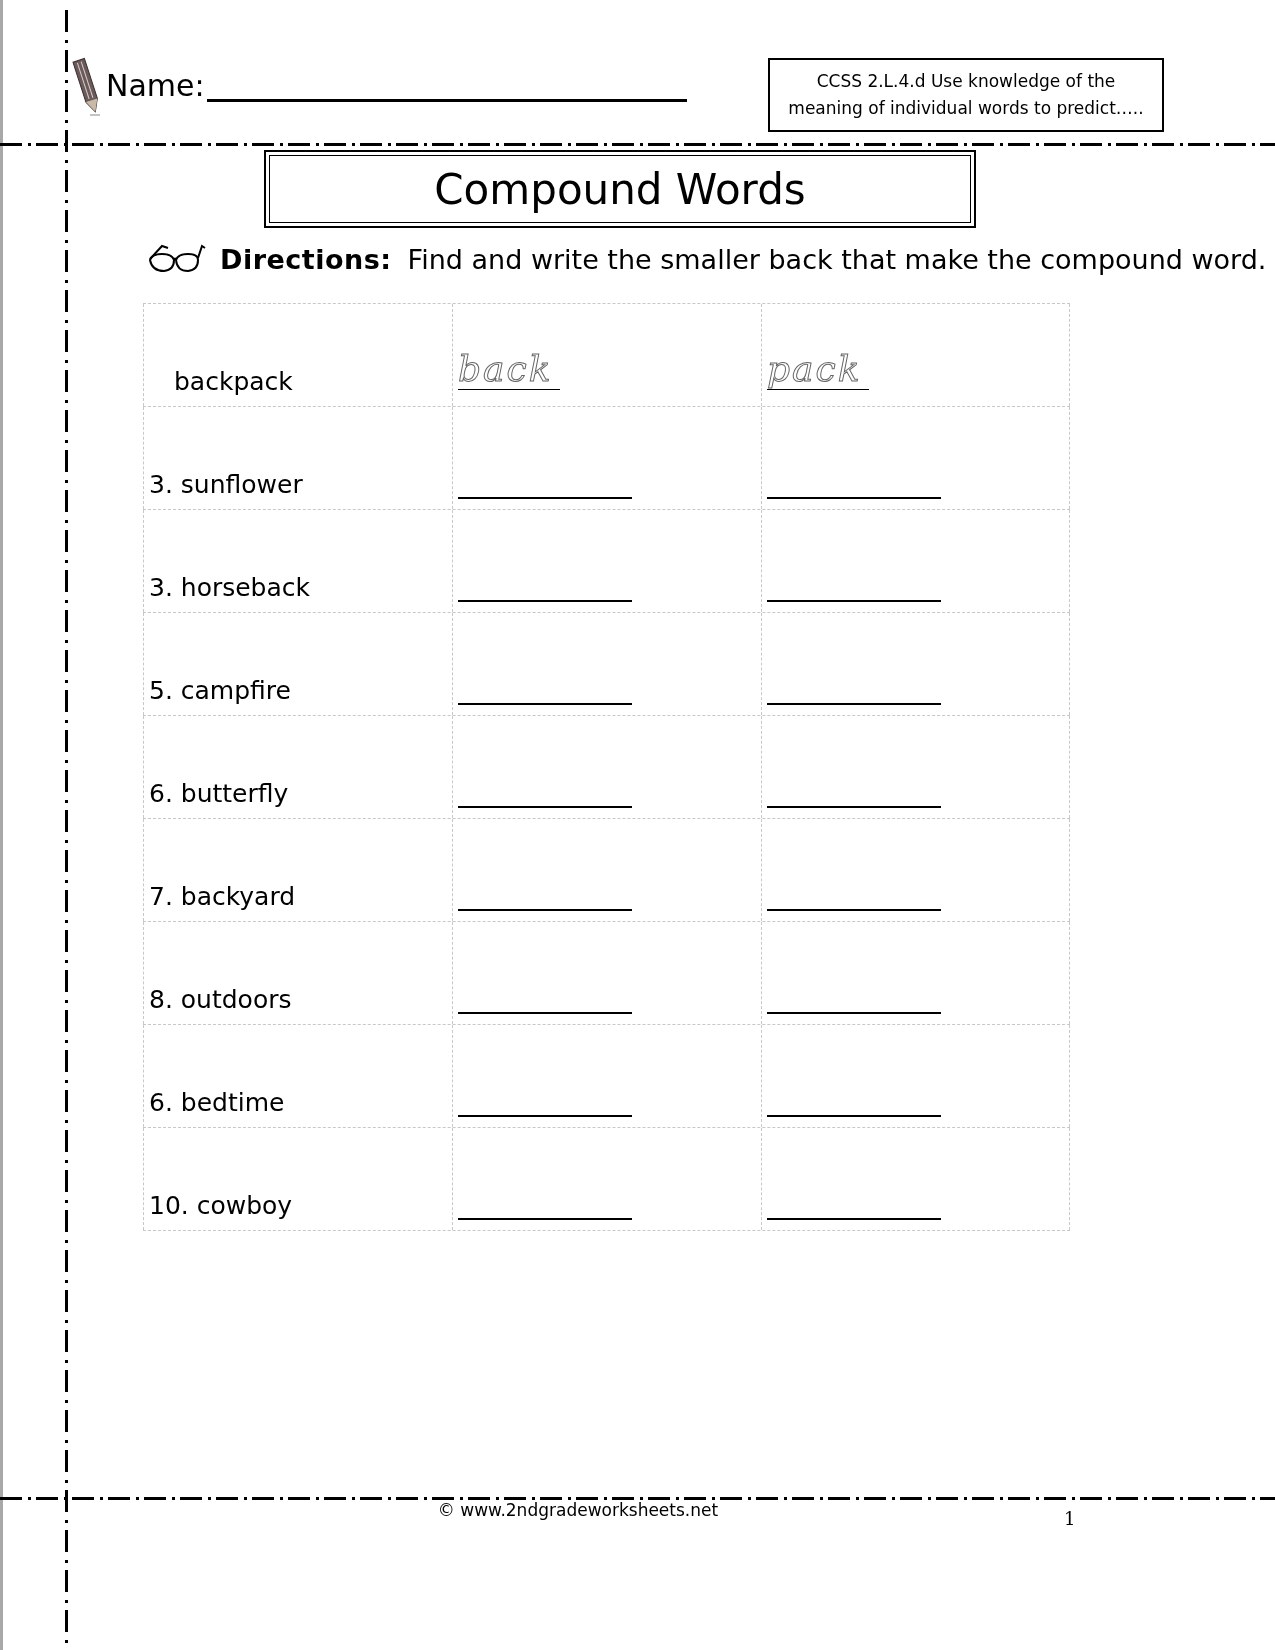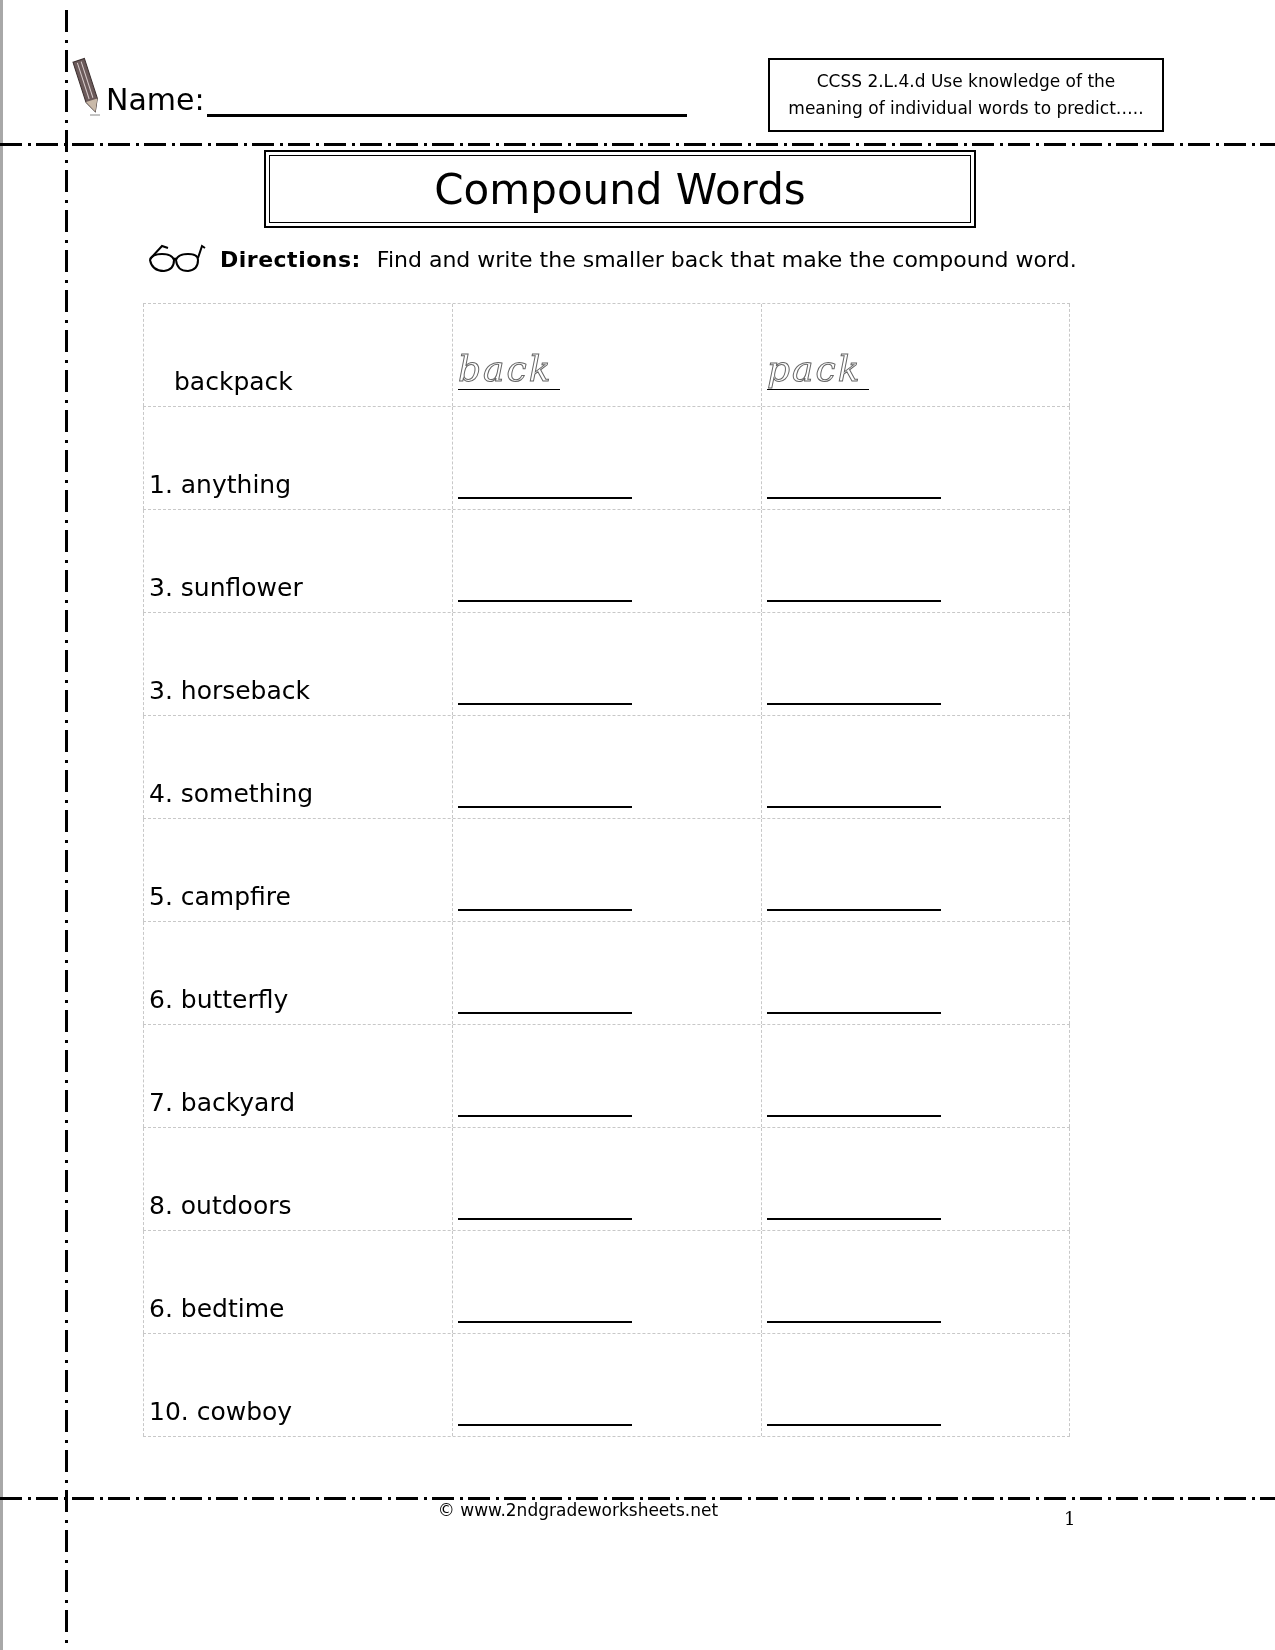--- a/index.html
+++ b/index.html
@@ -6,36 +6,36 @@
   body { width: 1275px; height: 1650px; position: relative; overflow: hidden;
          font-family: "DejaVu Sans", sans-serif; color: #000; }
   .left-edge { position: absolute; left: 0; top: 0; width: 3px; height: 1650px; background: #a8a8a8; }
   .vline { position: absolute; left: 65px; top: 10px; width: 3px; height: 1640px;
            background: repeating-linear-gradient(to bottom, #000 0 22px, transparent 22px 30px, #000 30px 33px, transparent 33px 40px); }
   .hline { position: absolute; left: 0; width: 1275px; height: 3px;
            background: repeating-linear-gradient(to right, #000 0 22px, transparent 22px 28px, #000 28px 31px, transparent 31px 36px); }
   .hline.top { top: 143px; }
   .hline.bottom { top: 1497px; }
 
-  .name-row { position: absolute; left: 72px; top: 55px; display: flex; align-items: flex-end; }
+  .name-row { position: absolute; left: 72px; top: 55px; display: flex; align-items: center; }
   .pencil { width: 30px; height: 62px; margin-right: 4px; }
   .name-label { font-size: 30px; line-height: 34px; }
   .name-line { width: 480px; border-bottom: 3px solid #000; margin-left: 2px; height: 28px; }
 
   .ccss-box { position: absolute; left: 768px; top: 58px; width: 396px; height: 74px;
               border: 2px solid #000; box-sizing: border-box; padding: 8px 8px 0 8px;
               font-size: 17px; line-height: 27px; text-align: center; }
 
   .title-box { position: absolute; left: 264px; top: 150px; width: 712px; height: 78px;
                border: 2px solid #000; box-sizing: border-box; padding: 3px; }
   .title-inner { width: 100%; height: 100%; border: 1px solid #000; box-sizing: border-box;
                  display: flex; align-items: center; justify-content: center;
                  font-size: 42px; }
 
-  .directions { position: absolute; left: 148px; top: 242px; display: flex; align-items: center; font-size: 22px; }
+  .directions { position: absolute; left: 148px; top: 242px; display: flex; align-items: center; font-size: 27px; }
   .glasses { width: 58px; height: 34px; margin-right: 14px; }
   .dir-label { font-weight: bold; margin-right: 16px; letter-spacing: 0.5px; }
 
   .table { position: absolute; left: 143px; top: 303px; width: 927px; }
   .row { display: flex; height: 102px; border-top: 1px dashed #c8c8c8; }
   .row:last-child { border-bottom: 1px dashed #c8c8c8; }
   .cell { width: 309px; box-sizing: border-box; border-left: 1px dashed #c8c8c8; position: relative; }
   .cell:last-child { border-right: 1px dashed #c8c8c8; }
   .word { position: absolute; left: 5px; bottom: 10px; font-size: 25px; }
   .example-word { left: 30px; }
@@ -100,54 +100,32 @@
       </div>
     <div class="cell">
         <span class="trace">back</span>
       </div>
     <div class="cell">
         <span class="trace">pack</span>
       </div>
   </div>
   <div class="row">
     <div class="cell">
-        <span class="word">1.  anything</span>
-      </div>
-    <div class="cell">
-        <div class="answer-line"></div>
-      </div>
-    <div class="cell">
-        <div class="answer-line"></div>
-      </div>
-  </div>
-  <div class="row">
-    <div class="cell">
         <span class="word">3.  sunflower</span>
       </div>
     <div class="cell">
         <div class="answer-line"></div>
       </div>
     <div class="cell">
         <div class="answer-line"></div>
       </div>
   </div>
   <div class="row">
     <div class="cell">
         <span class="word">3.  horseback</span>
-      </div>
-    <div class="cell">
-        <div class="answer-line"></div>
-      </div>
-    <div class="cell">
-        <div class="answer-line"></div>
-      </div>
-  </div>
-  <div class="row">
-    <div class="cell">
-        <span class="word">4.  something</span>
       </div>
     <div class="cell">
         <div class="answer-line"></div>
       </div>
     <div class="cell">
         <div class="answer-line"></div>
       </div>
   </div>
   <div class="row">
     <div class="cell">

